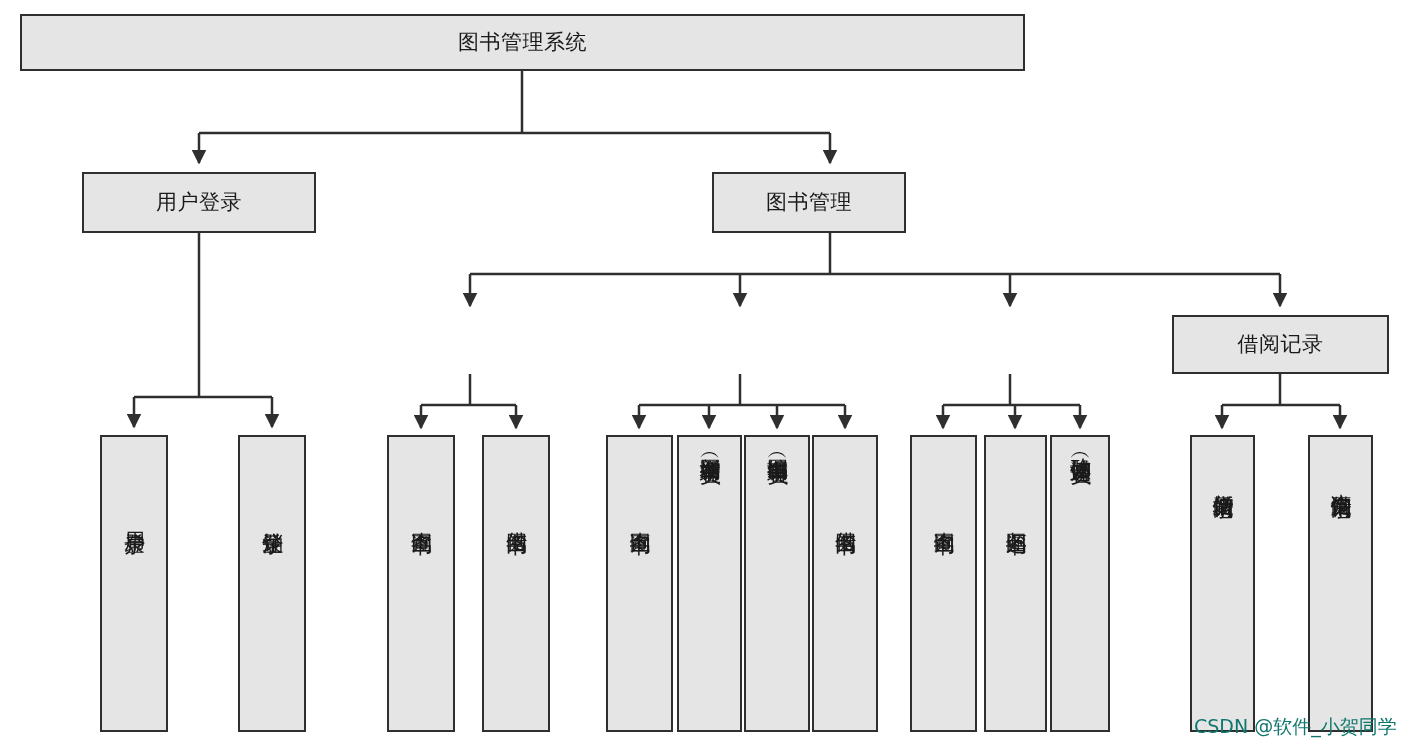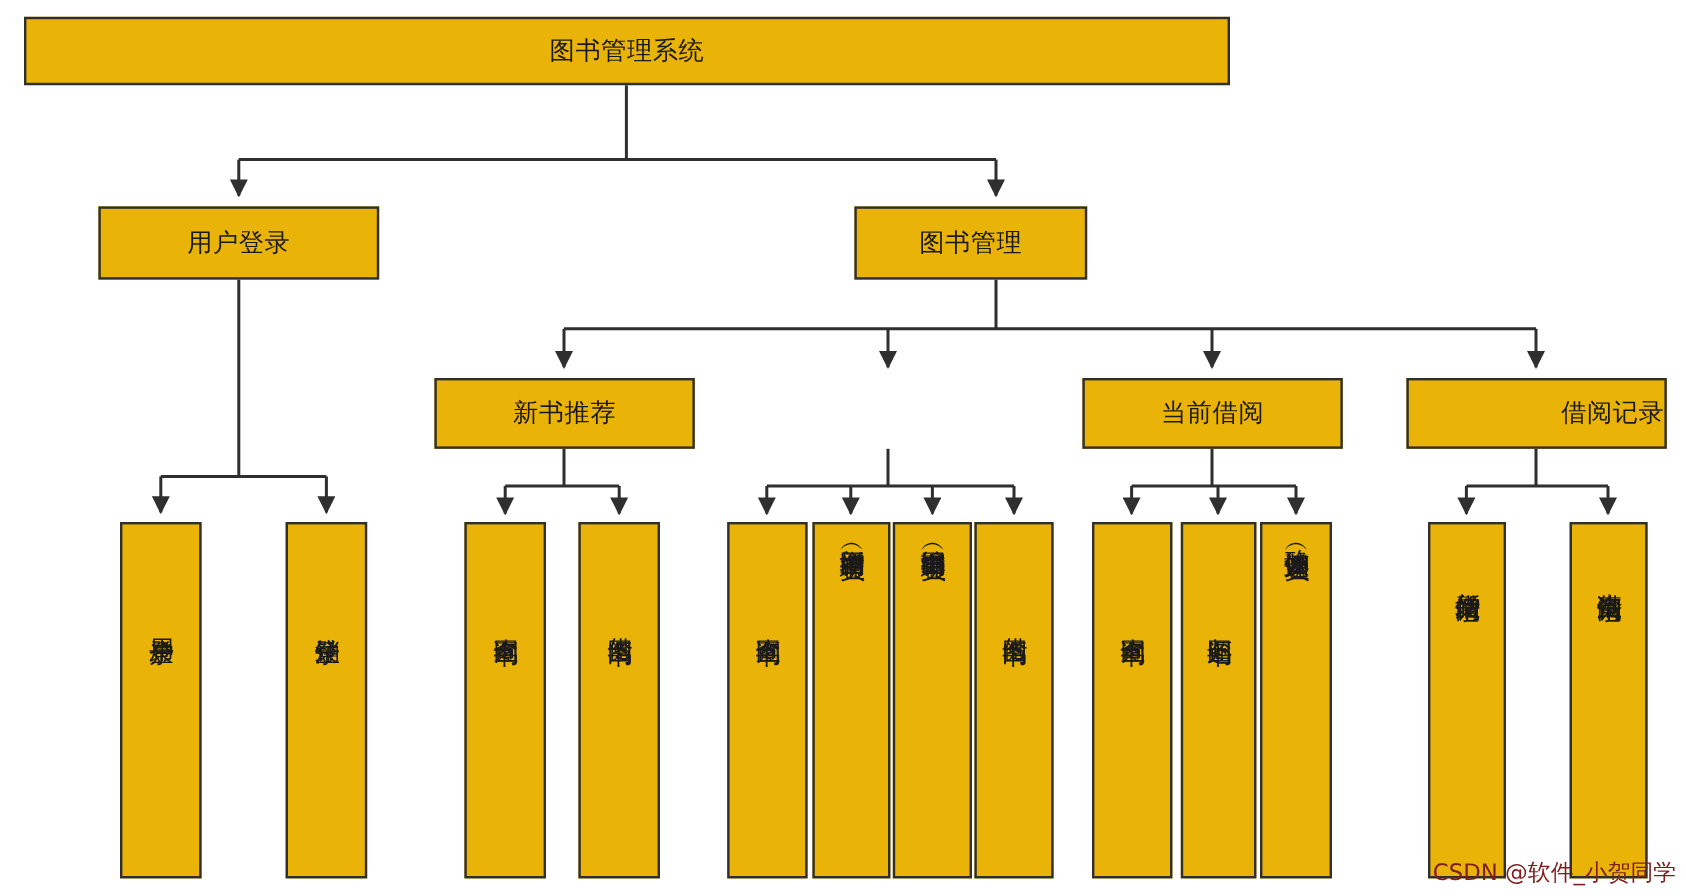--- a/index.html
+++ b/index.html
@@ -22,21 +22,21 @@
     position: absolute;
     left: 0;
     top: 0;
     width: 1405px;
     height: 747px;
     pointer-events: none;
   }
   .node {
     position: absolute;
     box-sizing: border-box;
-    background: #eab308;
+    background: #e5e5e5;
     border: 2px solid #2f2f2f;
     display: flex;
     align-items: center;
     justify-content: center;
     color: #1a1a1a;
   }
   .node-label {
     display: block;
     text-align: center;
     line-height: 1.15;
@@ -54,21 +54,21 @@
     writing-mode: vertical-rl;
     text-orientation: upright;
     font-size: 21px;
     line-height: 1.12;
     letter-spacing: 1px;
     margin: 0 auto;
   }
   .watermark {
     position: absolute;
     font-size: 19px;
-    color: #7f1d1d;
+    color: #0f766e;
     white-space: nowrap;
     font-family: "DejaVu Sans", "Liberation Sans", sans-serif;
   }
 </style>
 </head>
 <body>
 
 <div id="canvas">
 
   <svg class="edges" viewBox="0 0 1405 747" xmlns="http://www.w3.org/2000/svg">
@@ -125,27 +125,21 @@
     <span class="node-label">图书管理系统</span>
   </div>
 
   <div class="node horizontal" style="left:82px; top:172px; width:234px; height:61px;">
     <span class="node-label">用户登录</span>
   </div>
   <div class="node horizontal" style="left:712px; top:172px; width:194px; height:61px;">
     <span class="node-label">图书管理</span>
   </div>
 
-  <div class="node horizontal" style="left:362px; top:315px; width:217px; height:59px;">
-    <span class="node-label">新书推荐</span>
-  </div>
-  <div class="node horizontal" style="left:902px; top:315px; width:217px; height:59px;">
-    <span class="node-label">当前借阅</span>
-  </div>
-  <div class="node horizontal" style="left:1172px; top:315px; width:217px; height:59px;justify-content:flex-end;">
+  <div class="node horizontal" style="left:1172px; top:315px; width:217px; height:59px;">
     <span class="node-label">借阅记录</span>
   </div>
 
   <div class="node vertical" style="left:100px; top:435px; width:68px; height:297px; padding-top:78px;">
     <span class="node-label">用户登录</span>
   </div>
   <div class="node vertical" style="left:238px; top:435px; width:68px; height:297px; padding-top:78px;">
     <span class="node-label">注销登录</span>
   </div>
   <div class="node vertical" style="left:387px; top:435px; width:68px; height:297px; padding-top:78px;">

